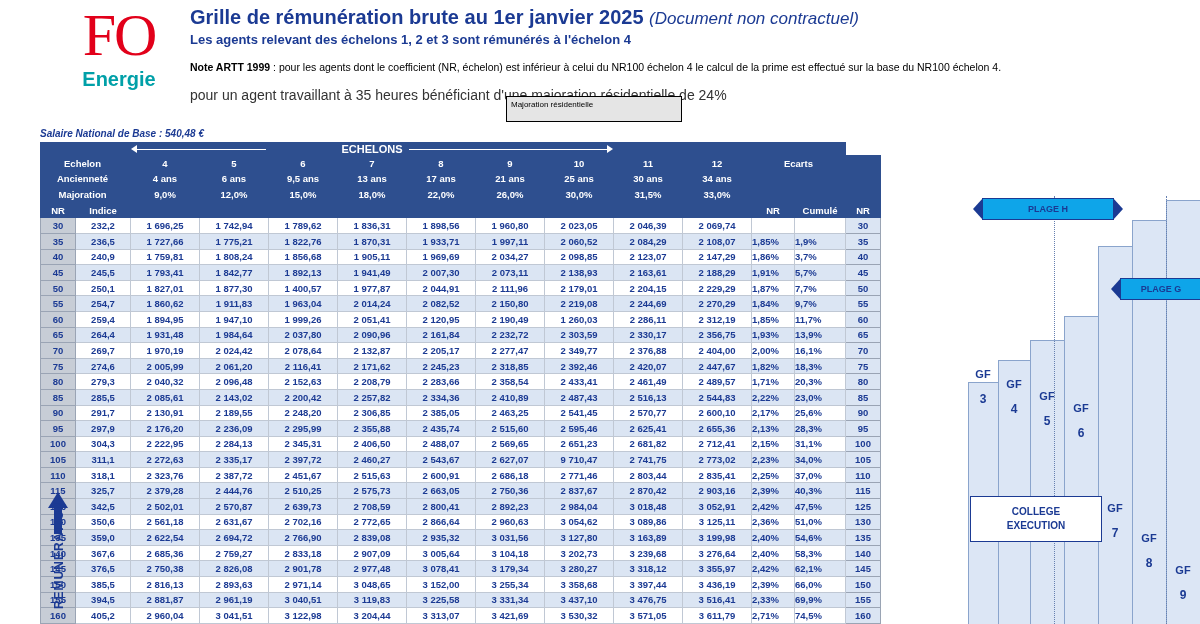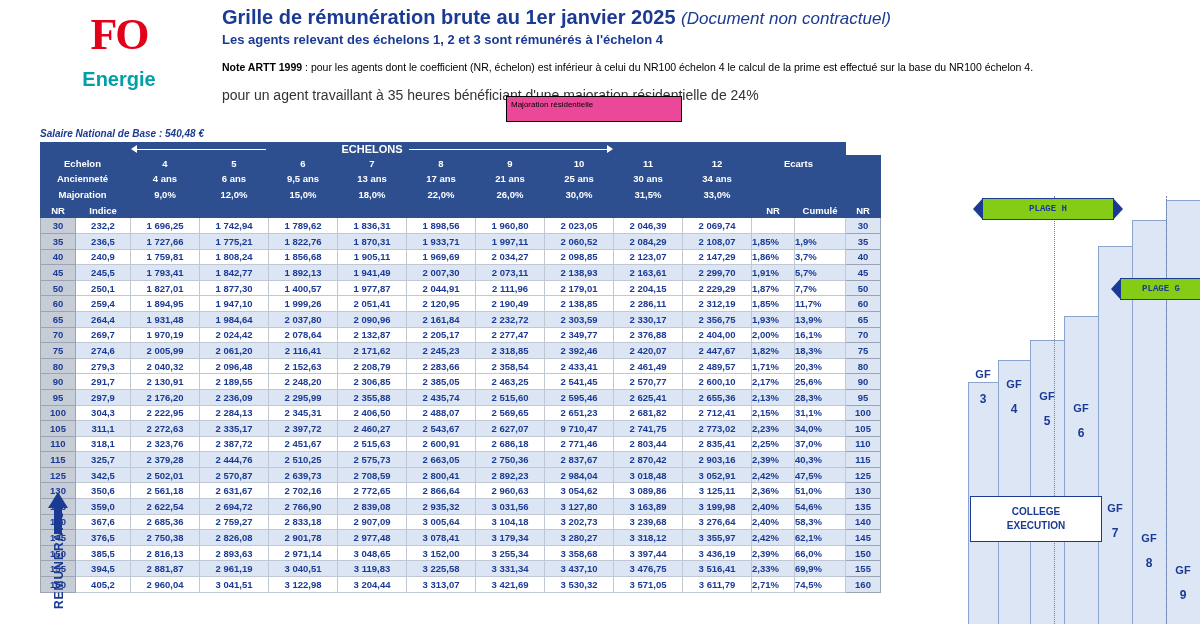--- a/index.html
+++ b/index.html
@@ -12,37 +12,37 @@
     overflow:hidden;
     position:relative;
   }
   
   .logo{
     position:absolute;left:64px;top:6px;width:110px;height:110px;
     text-align:center;
   }
   .logo .fo{
     font-family:"Liberation Serif", serif;
-    font-weight:bold;font-size:44px;color:#e2001a;line-height:58px;
+    font-weight:normal;font-size:60px;color:#e2001a;line-height:58px;
     letter-spacing:-2px;
   }
   .logo .energie{
     font-family:"Liberation Sans", sans-serif;
     font-weight:bold;font-size:20px;color:#00a0a8;margin-top:4px;
   }
-  .title-block{position:absolute;left:190px;top:6px;width:880px;margin-left:32px;}
+  .title-block{position:absolute;left:190px;top:6px;width:880px;}
   .title-main{font-size:20px;font-weight:bold;color:#1b3a93;}
   .title-main .ital{font-style:italic;font-weight:normal;font-size:17px;color:#1b3a93;}
   .title-sub{font-size:13px;font-weight:bold;color:#1b3a93;margin-top:3px;}
   .note{font-size:10.5px;color:#000;margin-top:14px;}
   .note b{font-weight:bold;}
   .note2{font-size:14px;color:#333;margin-top:14px;}
   .major-box{
     position:absolute;left:506px;top:96px;width:176px;height:26px;
-    border:1px solid #000;background:#ec4899;font-size:8px;
+    border:1px solid #000;background:#e5e5e5;font-size:8px;
     padding:3px 4px;box-sizing:border-box;color:#000;
   }
   .snb{position:absolute;left:40px;top:128px;font-size:10px;font-weight:bold;color:#1b3a93;font-style:italic;}
 
   
   .grid-wrap{position:absolute;left:40px;top:142px;}
   table.grid{border-collapse:collapse;font-size:9.5px;}
   table.grid td,table.grid th{padding:0;margin:0;}
   .hdr-band{background:#2e4f8f;color:#fff;font-weight:bold;text-align:center;}
   .hdr-band td{border:1px solid #2e4f8f;height:14px;}
@@ -60,23 +60,23 @@
   .echelons-title{font-size:11px;}
   .arrow-row td{height:12px;}
   .arrow-line{position:relative;height:10px;}
   .arrow-line .ln{position:absolute;top:5px;left:2px;right:2px;height:1px;background:#fff;}
   .arrow-line .hd-l{position:absolute;top:1px;left:0;width:0;height:0;border-top:4px solid transparent;border-bottom:4px solid transparent;border-right:6px solid #fff;}
   .arrow-line .hd-r{position:absolute;top:1px;right:0;width:0;height:0;border-top:4px solid transparent;border-bottom:4px solid transparent;border-left:6px solid #fff;}
 
   
   .right-panel{position:absolute;left:960px;top:196px;width:240px;height:430px;}
   .plage{
-    position:absolute;height:20px;background:#84cc16;border:1px solid #1b3a93;
+    position:absolute;height:20px;background:#0ea5e9;border:1px solid #1b3a93;
     display:flex;align-items:center;justify-content:center;
-    font-size:9px;font-weight:bold;color:#1b3a93;font-family:Liberation Mono, monospace;
+    font-size:9px;font-weight:bold;color:#1b3a93;
   }
   .plage:before{content:"";position:absolute;left:-10px;top:-1px;width:0;height:0;
     border-top:11px solid transparent;border-bottom:11px solid transparent;border-right:10px solid #1b3a93;}
   .plage:after{content:"";position:absolute;right:-10px;top:-1px;width:0;height:0;
     border-top:11px solid transparent;border-bottom:11px solid transparent;border-left:10px solid #1b3a93;}
   .gfblock{position:absolute;border:1px solid #8aa4cc;background:#dce6f5;}
   .gflabel{position:absolute;font-size:11px;font-weight:bold;color:#1b3a93;text-align:center;}
   .gfnum{position:absolute;font-size:12px;font-weight:bold;color:#1b3a93;text-align:center;}
   .college{
     position:absolute;border:1px solid #1b3a93;background:#fff;
@@ -257,51 +257,67 @@
           <td class="nrcell">45</td>
           <td class="indice">245,5</td>
           <td class="val">1 793,41</td>
           <td class="val">1 842,77</td>
           <td class="val">1 892,13</td>
           <td class="val">1 941,49</td>
           <td class="val">2 007,30</td>
           <td class="val">2 073,11</td>
           <td class="val">2 138,93</td>
           <td class="val">2 163,61</td>
-          <td class="val">2 299,70</td>
+          <td class="val">2 188,29</td>
           <td class="ec">1,91%</td>
           <td class="ec" style="width:50px">5,7%</td>
           <td class="nrcell2">45</td>
         </tr>
         <tr class="trow rowA">
           <td class="nrcell">50</td>
           <td class="indice">250,1</td>
           <td class="val">1 827,01</td>
           <td class="val">1 877,30</td>
           <td class="val">1 400,57</td>
           <td class="val">1 977,87</td>
           <td class="val">2 044,91</td>
           <td class="val">2 111,96</td>
           <td class="val">2 179,01</td>
           <td class="val">2 204,15</td>
           <td class="val">2 229,29</td>
           <td class="ec">1,87%</td>
           <td class="ec" style="width:50px">7,7%</td>
           <td class="nrcell2">50</td>
         </tr>
+        <tr class="trow rowB">
+          <td class="nrcell">55</td>
+          <td class="indice">254,7</td>
+          <td class="val">1 860,62</td>
+          <td class="val">1 911,83</td>
+          <td class="val">1 963,04</td>
+          <td class="val">2 014,24</td>
+          <td class="val">2 082,52</td>
+          <td class="val">2 150,80</td>
+          <td class="val">2 219,08</td>
+          <td class="val">2 244,69</td>
+          <td class="val">2 270,29</td>
+          <td class="ec">1,84%</td>
+          <td class="ec" style="width:50px">9,7%</td>
+          <td class="nrcell2">55</td>
+        </tr>
         <tr class="trow rowA">
           <td class="nrcell">60</td>
           <td class="indice">259,4</td>
           <td class="val">1 894,95</td>
           <td class="val">1 947,10</td>
           <td class="val">1 999,26</td>
           <td class="val">2 051,41</td>
           <td class="val">2 120,95</td>
           <td class="val">2 190,49</td>
-          <td class="val">2 138,85</td>
+          <td class="val">1 260,03</td>
           <td class="val">2 286,11</td>
           <td class="val">2 312,19</td>
           <td class="ec">1,85%</td>
           <td class="ec" style="width:50px">11,7%</td>
           <td class="nrcell2">60</td>
         </tr>
         <tr class="trow rowB">
           <td class="nrcell">65</td>
           <td class="indice">264,4</td>
           <td class="val">1 931,48</td>
@@ -358,20 +374,36 @@
           <td class="val">2 208,79</td>
           <td class="val">2 283,66</td>
           <td class="val">2 358,54</td>
           <td class="val">2 433,41</td>
           <td class="val">2 461,49</td>
           <td class="val">2 489,57</td>
           <td class="ec">1,71%</td>
           <td class="ec" style="width:50px">20,3%</td>
           <td class="nrcell2">80</td>
         </tr>
+        <tr class="trow rowB">
+          <td class="nrcell">85</td>
+          <td class="indice">285,5</td>
+          <td class="val">2 085,61</td>
+          <td class="val">2 143,02</td>
+          <td class="val">2 200,42</td>
+          <td class="val">2 257,82</td>
+          <td class="val">2 334,36</td>
+          <td class="val">2 410,89</td>
+          <td class="val">2 487,43</td>
+          <td class="val">2 516,13</td>
+          <td class="val">2 544,83</td>
+          <td class="ec">2,22%</td>
+          <td class="ec" style="width:50px">23,0%</td>
+          <td class="nrcell2">85</td>
+        </tr>
         <tr class="trow rowA">
           <td class="nrcell">90</td>
           <td class="indice">291,7</td>
           <td class="val">2 130,91</td>
           <td class="val">2 189,55</td>
           <td class="val">2 248,20</td>
           <td class="val">2 306,85</td>
           <td class="val">2 385,05</td>
           <td class="val">2 463,25</td>
           <td class="val">2 541,45</td>

